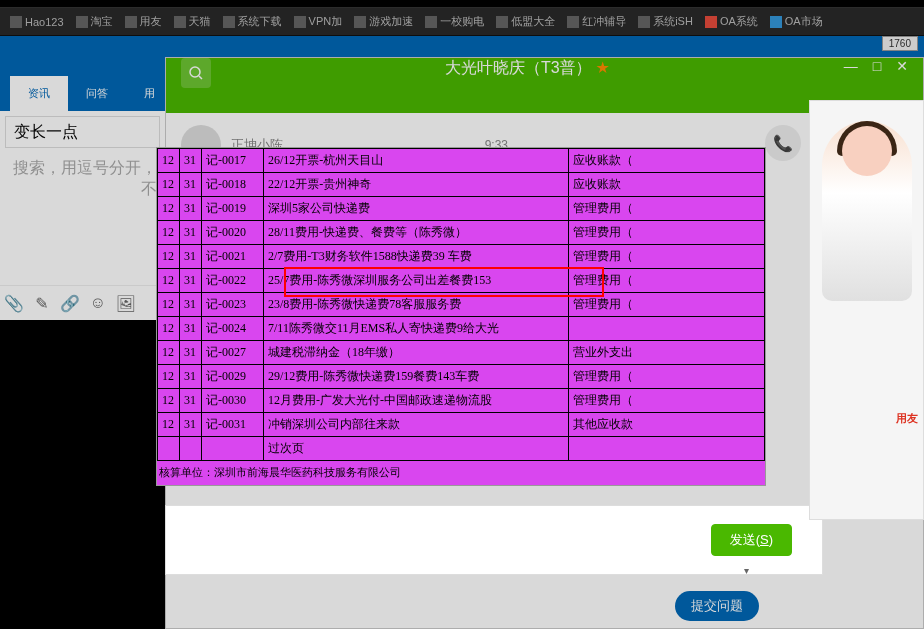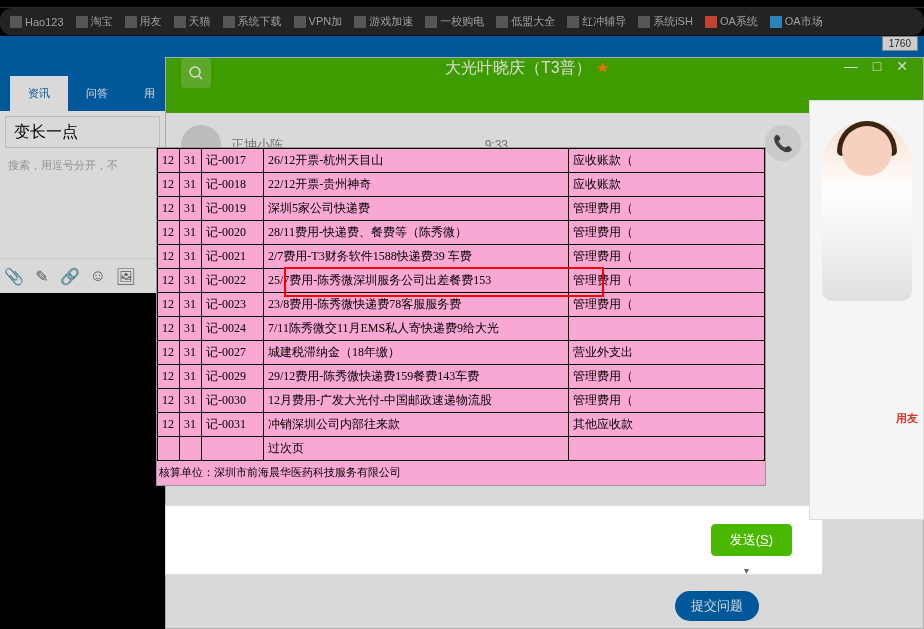--- a/index.html
+++ b/index.html
@@ -1,32 +1,32 @@
 <!DOCTYPE html>
 <html><head>
   <meta charset="utf-8">
   <style>
     * { margin: 0; padding: 0; box-sizing: border-box; }
     body { font-family: "Microsoft YaHei", sans-serif; background: #000; width: 924px; height: 629px; overflow: hidden; position: relative; }
     
     .titlebar { height: 8px; background: #000; border-bottom: 1px solid #333; }
     
-    .bookmarks-bar { background: #2a2a2a; height: 28px; display: flex; align-items: center; padding: 0 10px; gap: 12px; border-bottom: 1px solid #111; border-radius: 12px; }
+    .bookmarks-bar { background: #2a2a2a; height: 28px; display: flex; align-items: center; padding: 0 10px; gap: 12px; border-bottom: 1px solid #111; }
     .bookmark { display: flex; align-items: center; gap: 3px; color: #bbb; font-size: 11px; cursor: pointer; }
     .bookmark .icon { width: 12px; height: 12px; background: #666; display: inline-block; }
     .bookmark.oa1 .icon { background: #e74c3c; }
     .bookmark.oa2 .icon { background: #3498db; }
     
     .main-nav { background: #0168b7; height: 75px; display: flex; align-items: flex-end; padding-left: 10px; }
     .nav-tab { color: #fff; padding: 10px 18px; font-size: 11px; cursor: pointer; }
     .nav-tab.active { background: #fff; color: #0168b7; }
     
     .left-panel { position: absolute; left: 0; top: 111px; width: 165px; background: #fff; }
     .search-input { width: 155px; margin: 5px; padding: 6px 8px; border: 1px solid #ddd; font-size: 16px; }
-    .hint-text { color: #aaa; font-size: 11px; padding: 5px 8px; }
+    .hint-text { color: #aaa; font-size: 16px; padding: 5px 8px; text-align: right; }
     .toolbar { display: flex; gap: 10px; padding: 8px 5px; border-top: 1px solid #eee; margin-top: 80px; }
     .toolbar .tool { width: 18px; height: 18px; color: #666; cursor: pointer; display: flex; align-items: center; justify-content: center; }
     
     .chat-window { position: absolute; left: 165px; top: 57px; width: 759px; height: 572px; background: #fff; border: 1px solid #ccc; }
     .chat-header { background: #4ab800; height: 55px; display: flex; align-items: flex-start; padding: 0 15px; position: relative; }
     .search-btn { width: 30px; height: 30px; background: rgba(255,255,255,0.2); border-radius: 4px; display: flex; align-items: center; justify-content: center; color: #fff; cursor: pointer; }
     .chat-title { color: #fff; font-size: 16px; flex: 1; text-align: center; }
     .star { color: #ff8c00; margin-left: 4px; }
     .window-controls { display: flex; gap: 15px; color: #fff; font-size: 14px; }
     .window-controls span { cursor: pointer; }
@@ -42,21 +42,21 @@
     
     .action-btns { position: absolute; right: 30px; top: 12px; display: flex; gap: 10px; }
     .action-btn { width: 36px; height: 36px; border-radius: 50%; background: #eee; display: flex; align-items: center; justify-content: center; cursor: pointer; font-size: 16px; }
     .action-btn.phone { color: #4ab800; }
     .action-btn.video { background: #4ab800; color: #fff; }
     .action-btn.more { color: #888; }
     
     .clock-icon { position: absolute; right: 35px; top: 330px; width: 24px; height: 24px; border: 1px solid #ccc; border-radius: 50%; background: #f5f5f5; color: #888; display: flex; align-items: center; justify-content: center; font-size: 12px; }
     
     .modal-overlay { position: absolute; left: 0; top: 0; width: 924px; height: 629px; background: rgba(0,0,0,0.15); z-index: 50; }
-    .document-preview { position: absolute; left: 156px; top: 147px; width: 610px; height: 339px; background: #f9a8d4; z-index: 100; border: 1px solid #999; }
+    .document-preview { position: absolute; left: 156px; top: 147px; width: 610px; height: 339px; background: #d946ef; z-index: 100; border: 1px solid #999; }
     .doc-table { width: 100%; border-collapse: collapse; font-family: "SimSun", serif; font-size: 12px; }
     .doc-table td { border: 1px solid #000; padding: 3px 4px; white-space: nowrap; overflow: hidden; }
     .doc-table .c1 { width: 22px; }
     .doc-table .c2 { width: 22px; }
     .doc-table .c3 { width: 62px; }
     .doc-table .c4 { width: 305px; }
     .doc-table .c5 { }
     .highlight-box { position: absolute; border: 2px solid #ff0000; pointer-events: none; }
     .doc-footer { font-size: 11px; padding: 4px 2px; font-family: "SimSun", serif; }
     

